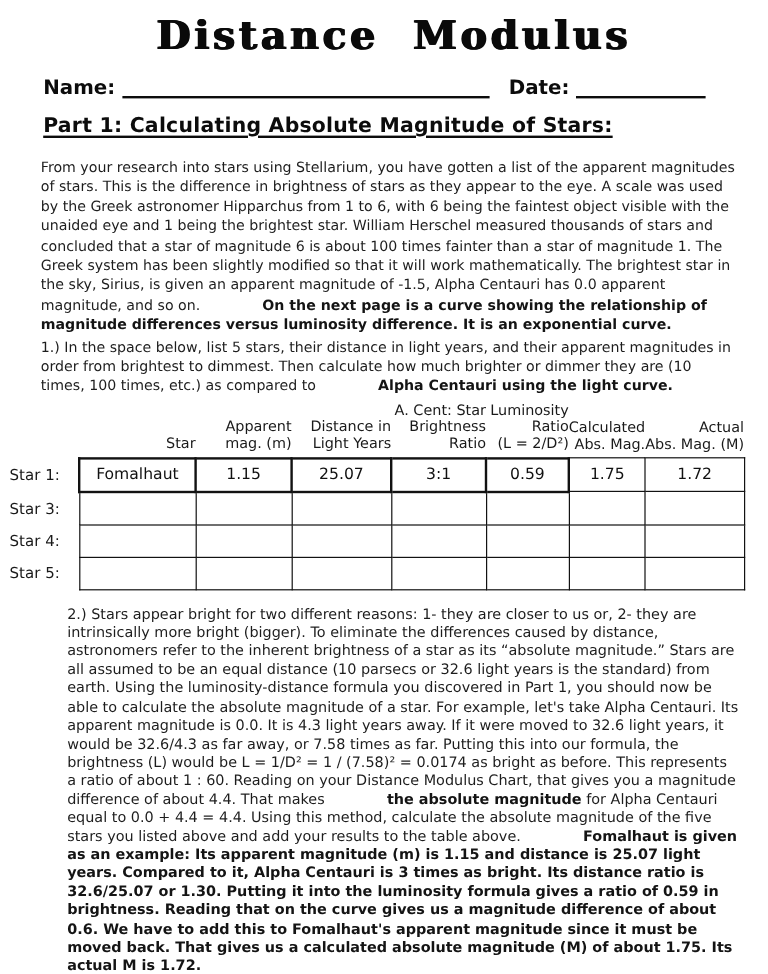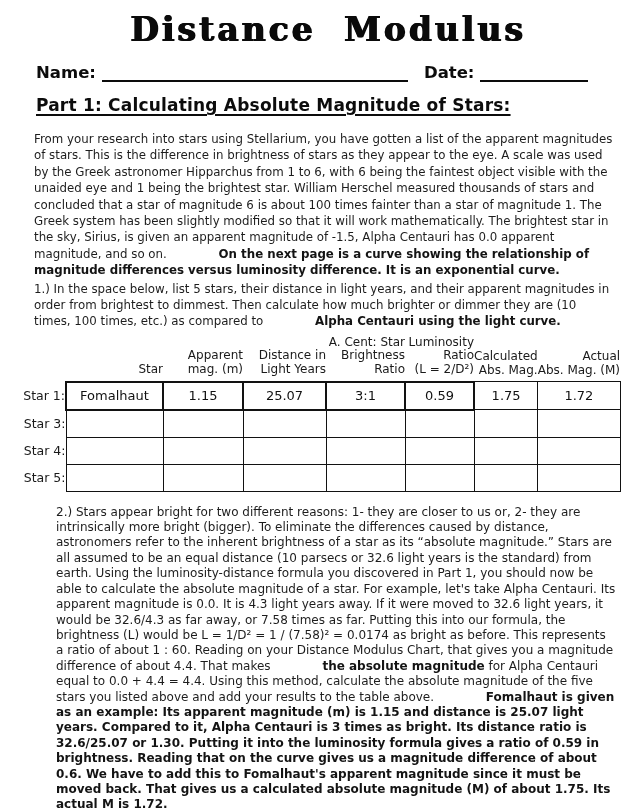--- a/index.html
+++ b/index.html
@@ -42,21 +42,21 @@
     border-collapse:collapse;table-layout:fixed;
     margin:6px 0 0 8px;
   }
   .star-table td,.star-table th{padding:0;}
   .star-table th{
     border:none;vertical-align:bottom;font-weight:normal;
     font-size:12px;line-height:13.6px;text-align:right;color:#1a1a1a;
     white-space:nowrap;padding-bottom:4px;overflow:visible;
   }
   .rlabel{
-    border:none;text-align:right;padding-right:10px;
+    border:none;padding-right:10px;
     font-size:12.5px;color:#1a1a1a;white-space:nowrap;
   }
   .cell{
     border:1.5px solid #121212;height:26px;vertical-align:middle;
     text-align:center;font-size:13px;color:#111;
   }
   .cell.thick{border-width:2.5px;}
 </style>
 </head>
 <body>

